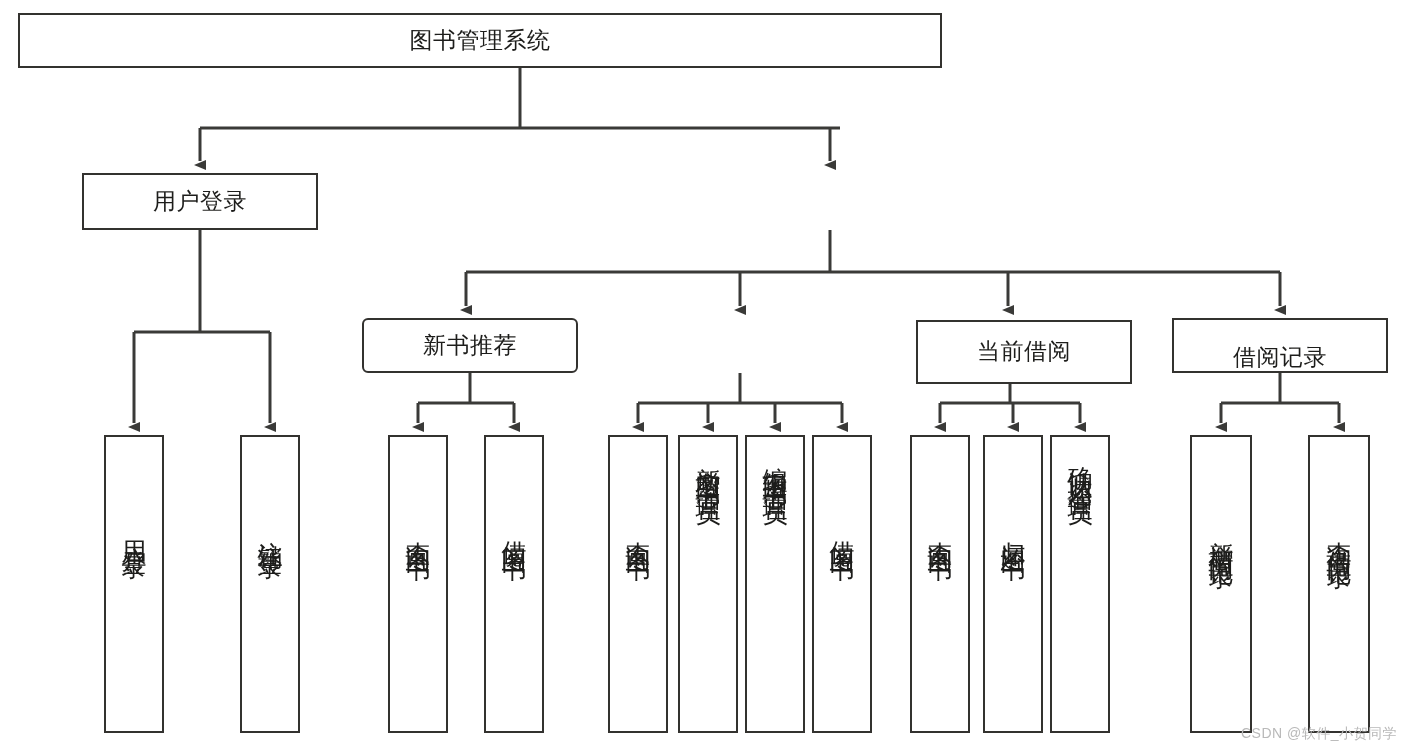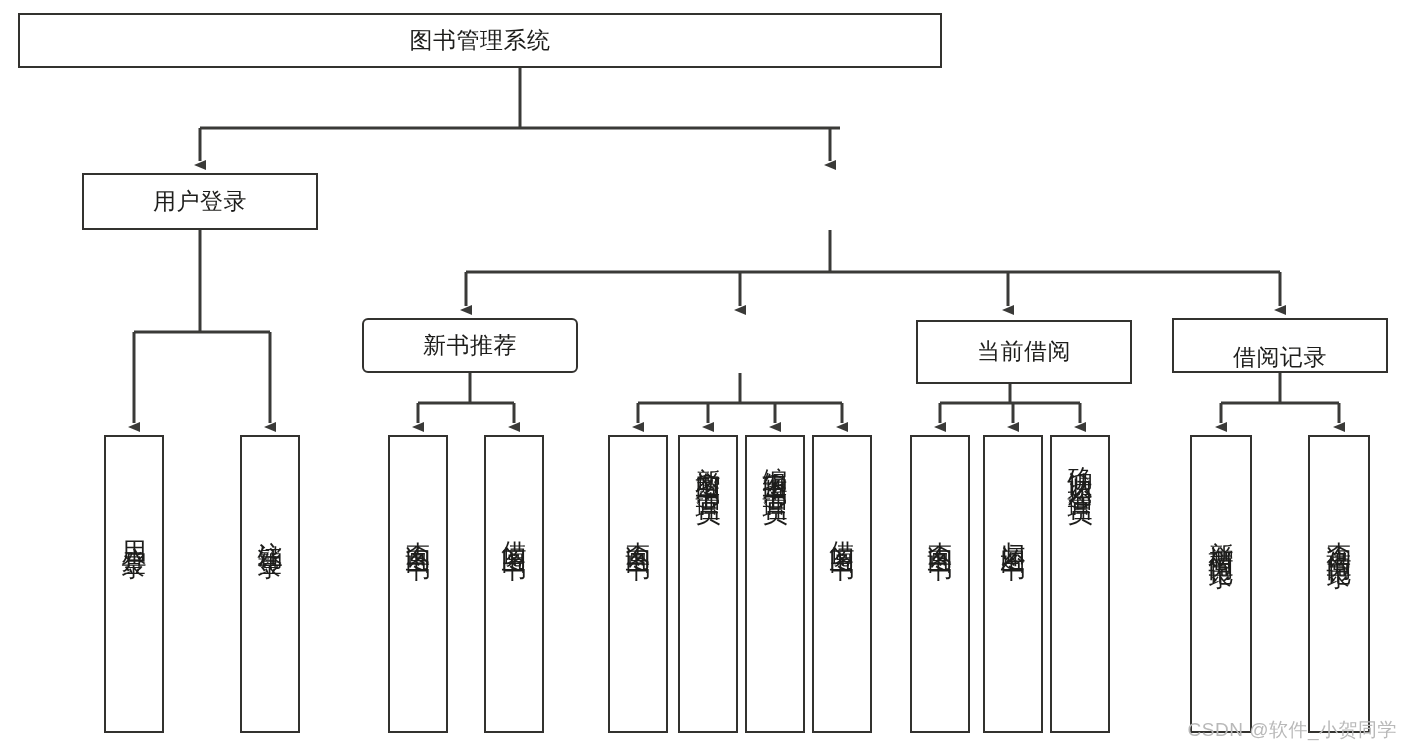--- a/index.html
+++ b/index.html
@@ -66,21 +66,21 @@
   .node.vertical.mid .node-label {
     margin-top: 78px;
   }
   .node.vertical.tall .node-label {
     margin-top: 4px;
   }
   .watermark {
     position: absolute;
     right: 8px;
     bottom: 4px;
-    font-size: 19px;
+    font-size: 14px;
     color: #b9b9b9;
     font-family: "Liberation Sans", "DejaVu Sans", sans-serif;
     white-space: nowrap;
     letter-spacing: 0.5px;
   }
 </style>
 </head>
 <body>
 
 <div id="diagram-root">

